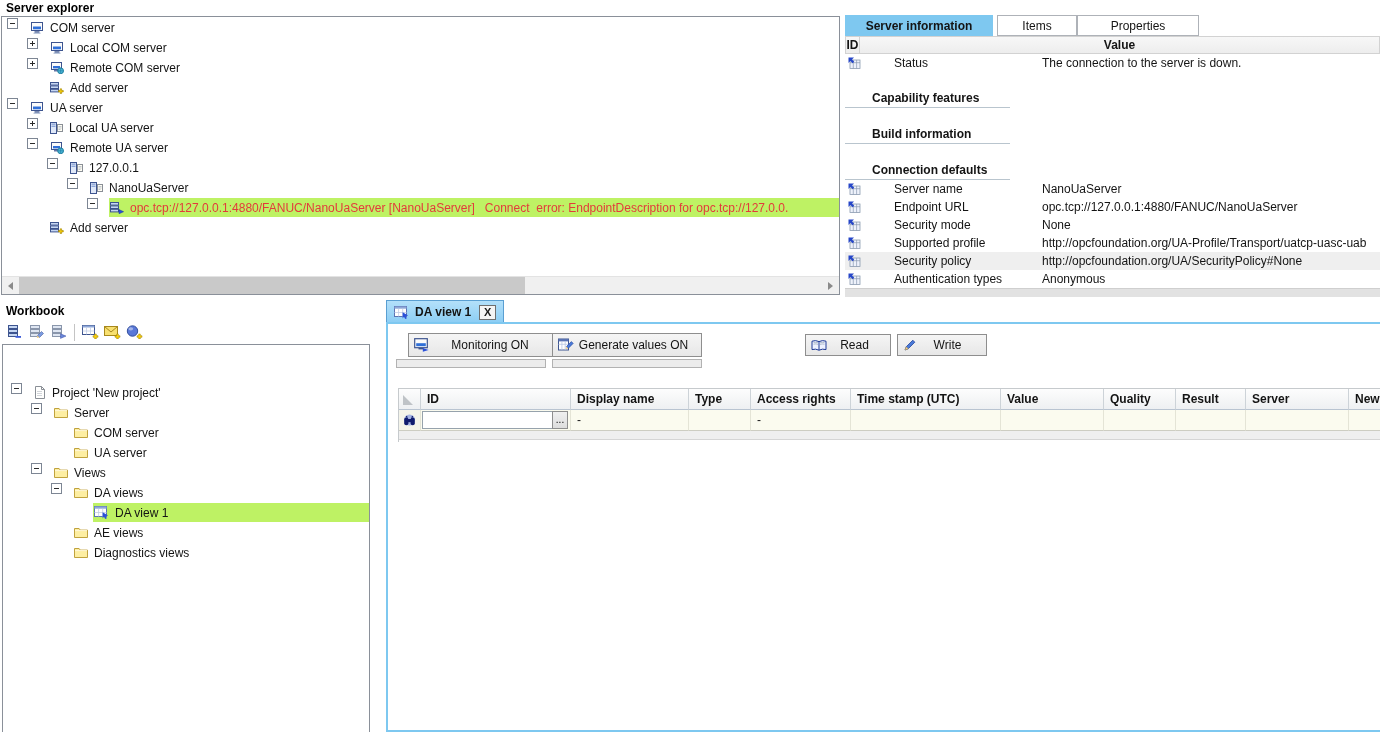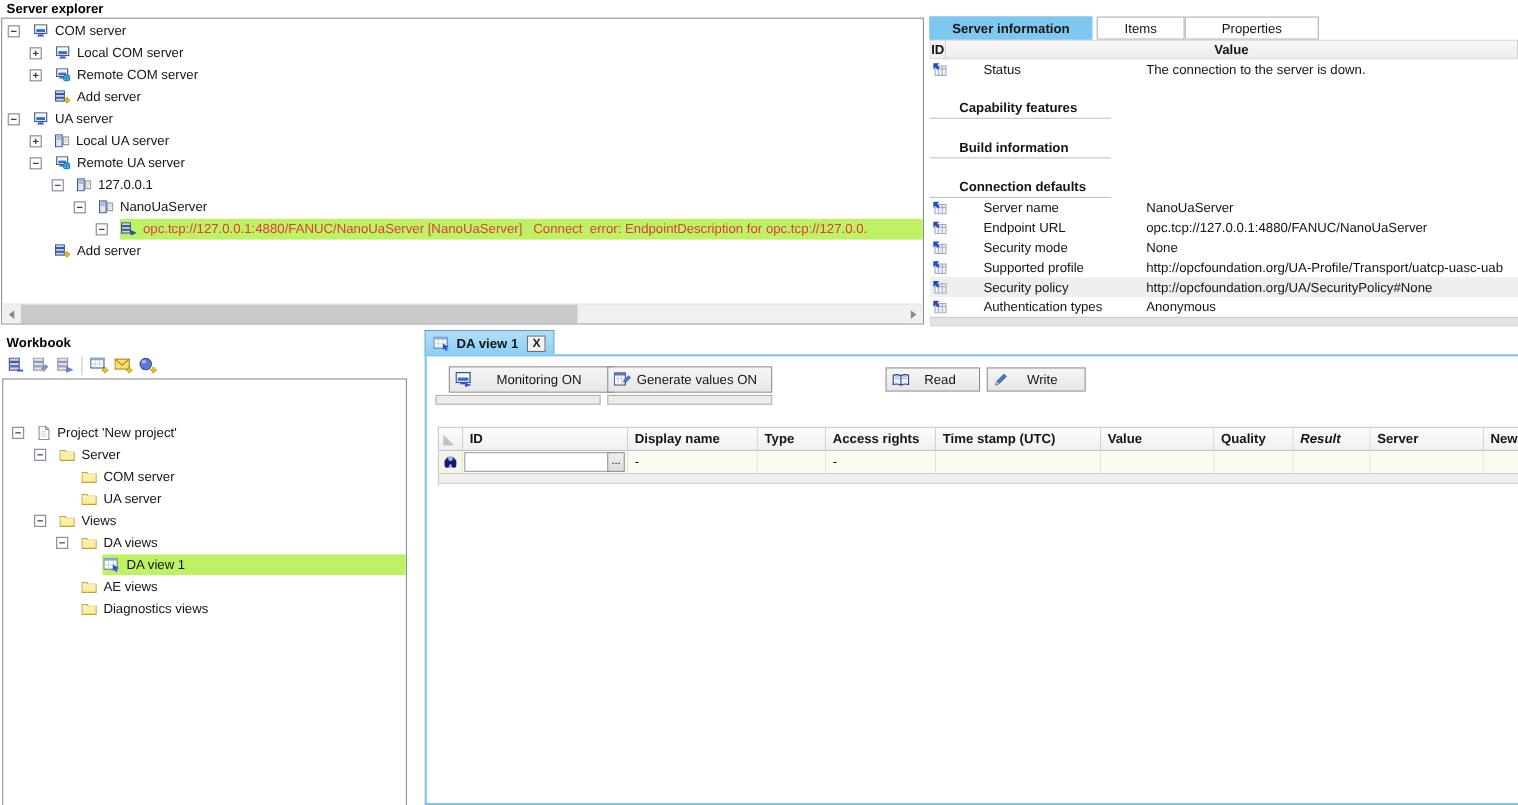--- a/index.html
+++ b/index.html
@@ -10,21 +10,21 @@
   .pane-title{position:absolute;font-weight:bold;font-size:12px;color:#000;}
   .se-title{left:6px;top:1px;}
   .wb-title{left:6px;top:304px;}
 
   
   .se-box{position:absolute;left:1px;top:16px;width:839px;height:279px;border:1px solid #8a9099;background:#fff;box-sizing:border-box;overflow:hidden;}
   .wb-box{position:absolute;left:2px;top:344px;width:368px;height:390px;border:1px solid #8a9099;background:#fff;box-sizing:border-box;overflow:hidden;}
   .se-rows{position:absolute;left:0;top:1px;right:0;bottom:18px;overflow:hidden;}
   .wb-rows{position:absolute;left:0;top:3px;right:0;bottom:0;overflow:hidden;margin-top:35px;}
 
-  .trow{height:20px;display:flex;align-items:center;white-space:pre;overflow:hidden;}
+  .trow{height:20px;display:flex;white-space:pre;overflow:hidden;}
   .exp{flex:none;width:9px;height:9px;border:1px solid #7d8694;background:#fff;position:relative;margin-right:11px;box-sizing:content-box;}
   .exp::before{content:"";position:absolute;left:2px;top:4px;width:5px;height:1px;background:#2b2b2b;}
   .exp.plus::after{content:"";position:absolute;left:4px;top:2px;width:1px;height:5px;background:#2b2b2b;}
   .exp.hid{visibility:hidden;}
   .hl{display:flex;align-items:center;height:19px;padding:0 3px 0 1px;}
   .hl .ic{flex:none;display:flex;align-items:center;margin-right:6px;}
   .hl .lbl{white-space:pre;}
   .hl.sel{background:#bef264;flex:1;min-width:0;}
   .hl.sel .lbl{overflow:hidden;}
   .err-lbl{color:#E23B3B;}
@@ -80,21 +80,21 @@
   .s-mon{left:8px;top:35px;width:150px;}
   .s-gen{left:164px;top:35px;width:150px;}
 
   
   .grid{position:absolute;left:10px;top:64px;right:0;height:53px;overflow:hidden;border-left:1px solid #c6cacd;border-top:1px solid #c6cacd;}
   .gh{display:flex;height:21px;}
   .ghc{box-sizing:border-box;flex:none;background:linear-gradient(#fdfdfd,#eef0f2);border-right:1px solid #cdd3d8;border-bottom:1px solid #b9c4d1;font-weight:bold;padding:3px 4px 0 6px;white-space:nowrap;overflow:hidden;}
   .gr{display:flex;height:21px;}
   .gdc{box-sizing:border-box;flex:none;background:#FBFBEF;border-right:1px solid #e4e4d6;border-bottom:1px solid #cdcdc2;padding:3px 4px 0 6px;white-space:nowrap;overflow:hidden;}
   .c0{width:22px;padding:0;}.c1{width:150px;}.c2{width:118px;}.c3{width:62px;}.c4{width:100px;}
-  .c5{width:150px;}.c6{width:103px;}.c7{width:72px;}.c8{width:70px;font-style:italic;}.c9{width:103px;}.c10{width:40px;border-right:none;}
+  .c5{width:150px;}.c6{width:103px;}.c7{width:72px;}.c8{width:70px;}.c9{width:103px;}.c10{width:40px;border-right:none;}
   .corner{position:relative;background:linear-gradient(#fdfdfd,#eef0f2);}
   .corner::after{content:"";position:absolute;left:4px;bottom:4px;width:0;height:0;border-bottom:10px solid #bfc3c7;border-right:10px solid transparent;}
   .rowhdr{background:#F4F4EA;display:flex;align-items:center;justify-content:center;}
   .idcell{position:relative;padding:0;}
   .idinput{position:absolute;left:1px;top:1px;bottom:1px;width:128px;border:1px solid #96a2ac;background:#fff;font-family:"Liberation Sans",sans-serif;font-size:12px;padding:0 2px;}
   .browse{position:absolute;right:2px;top:1px;bottom:1px;width:16px;background:linear-gradient(#f0f0f0,#ddd);border:1px solid #8e8e8e;font-size:10px;line-height:6px;padding:0;font-family:"Liberation Sans",sans-serif;}
   .gfoot{height:8px;background:#EFEFEF;border-bottom:1px solid #d5d5d5;}
 </style>
 </head>
 <body>

